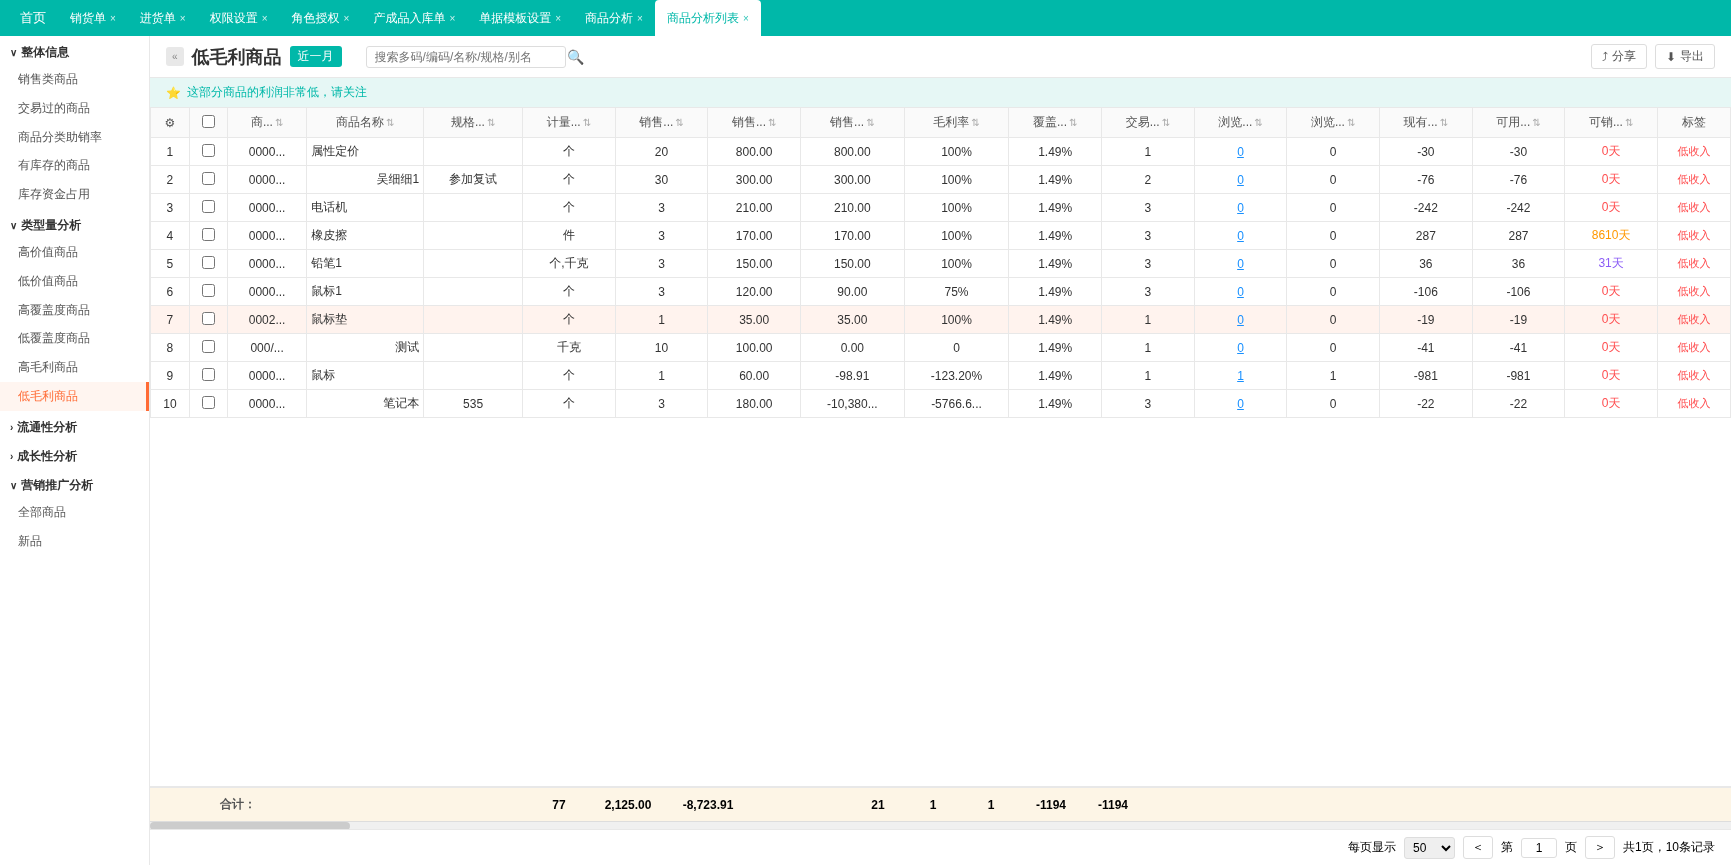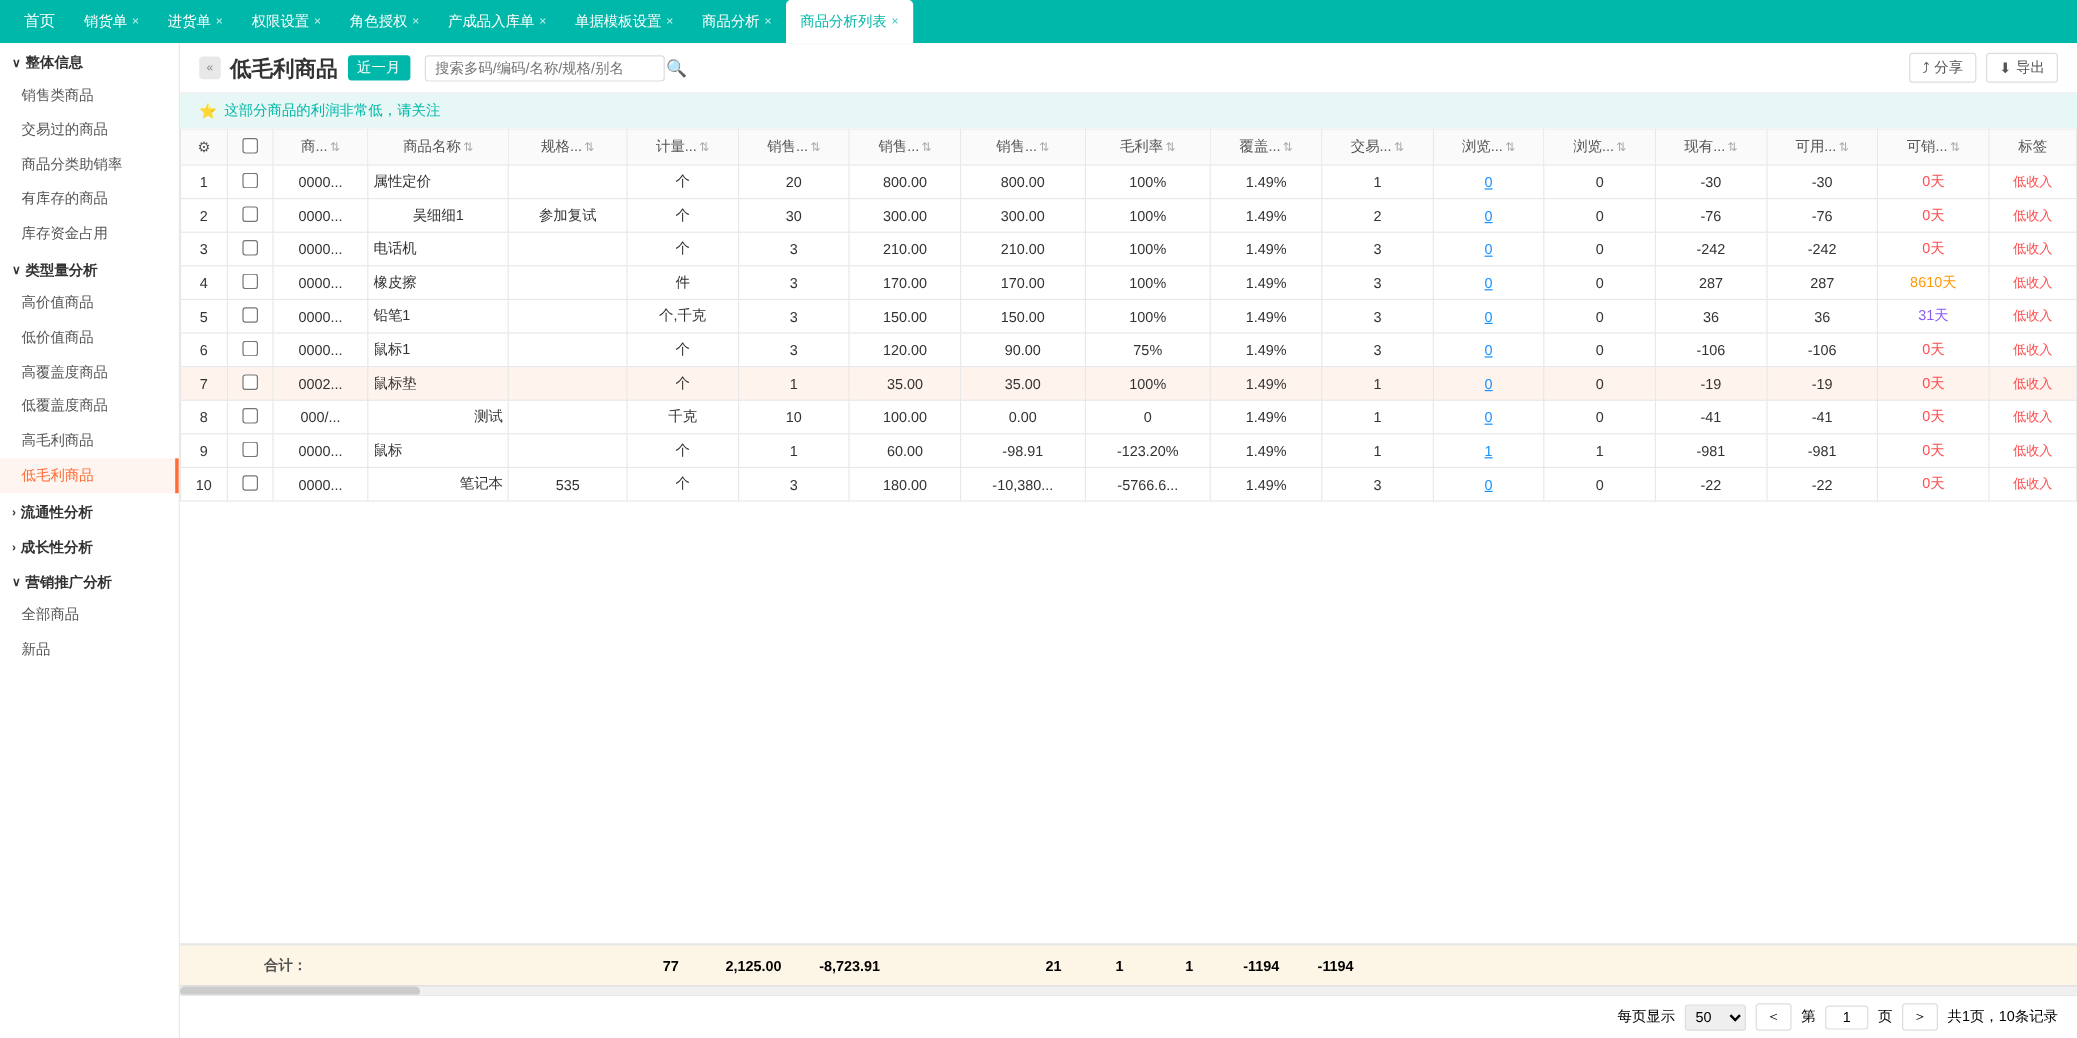--- a/index.html
+++ b/index.html
@@ -96,21 +96,21 @@
       margin-right: 8px;
     }
     .date-filter-btn {
       background: #00b8a9;
       color: #fff;
       border: none;
       border-radius: 3px;
       padding: 2px 8px;
       cursor: pointer;
       font-size: 12px;
-      margin-right: 12px;
+      margin-right: 24px;
     }
     .search-box {
       border: 1px solid #ddd;
       border-radius: 3px;
       padding: 3px 8px;
       width: 200px;
       outline: none;
       color: #999;
     }
     .search-icon-btn {
@@ -395,21 +395,21 @@
       <td>0</td>
       <td>-30</td>
       <td>-30</td>
       <td style="color:#ff4d4f">0天</td>
       <td class="tag-low-income">低收入</td>
     </tr>
             <tr>
       <td>2</td>
       <td><input type="checkbox" style=""></td>
       <td>0000...</td>
-      <td style="text-align:center">吴细细1</td>
+      <td style="text-align:right">吴细细1</td>
       <td>参加复试</td>
       <td>个</td>
       <td>30</td>
       <td>300.00</td>
       <td>300.00</td>
       <td>100%</td>
       <td>1.49%</td>
       <td>2</td>
       <td><span class="text-link">0</span></td>
       <td>0</td>

